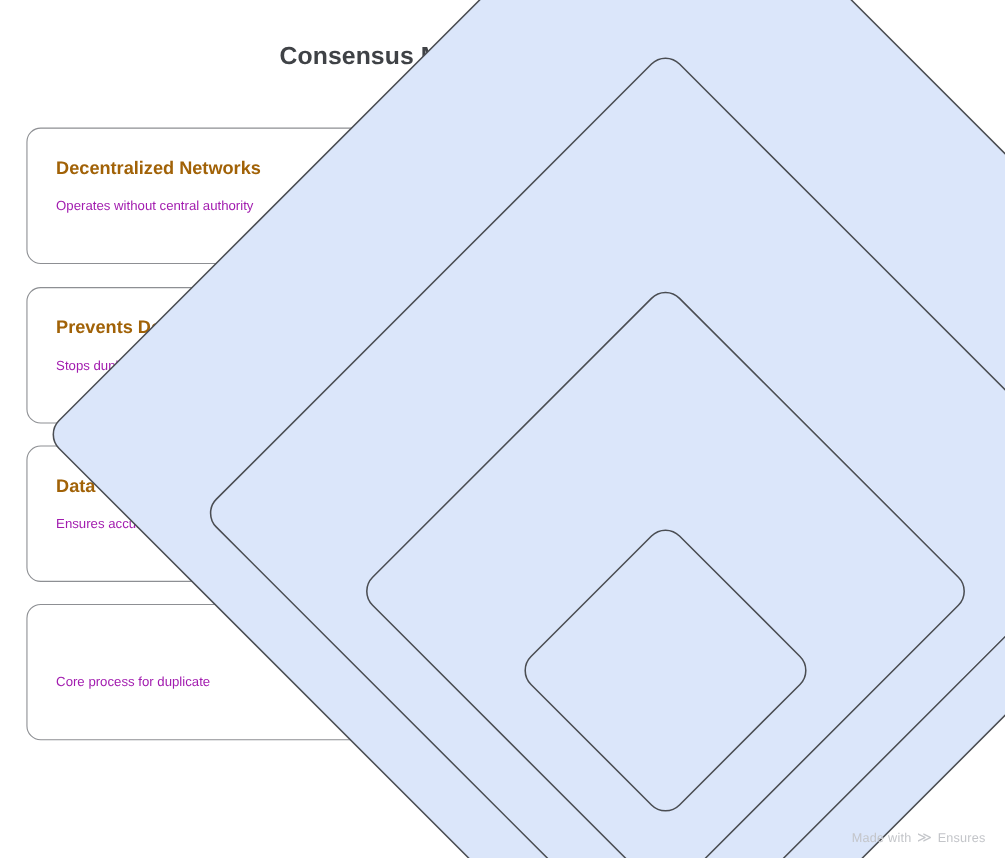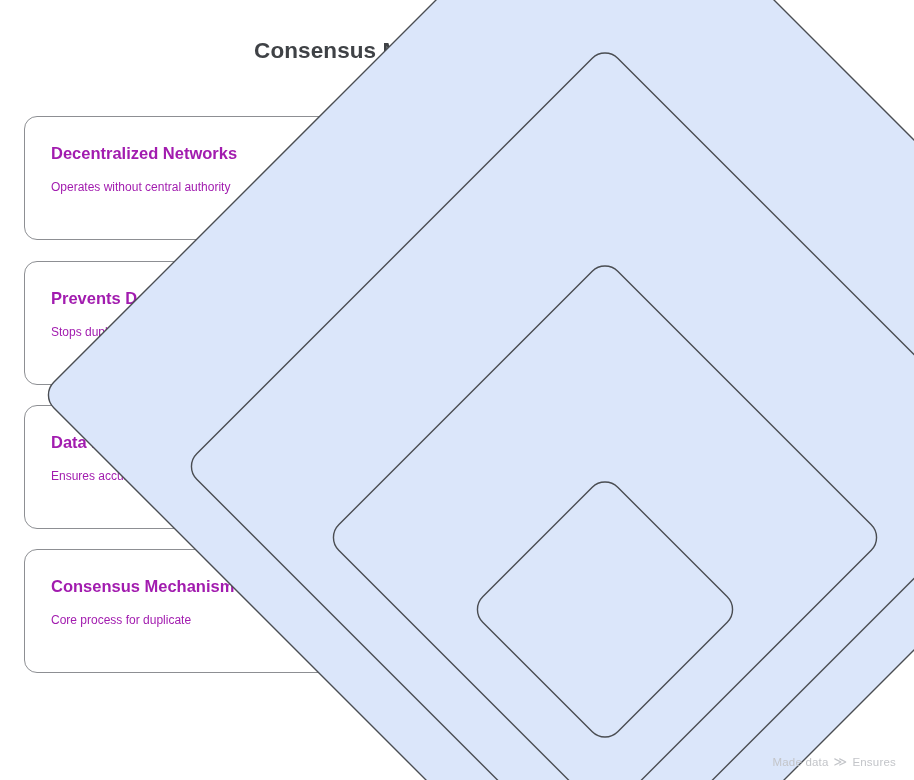--- a/index.html
+++ b/index.html
@@ -47,21 +47,21 @@
     border: 1.4px solid #8d8f93;
     border-radius: 13px;
     left: 24px;
   }
   .card-title {
     position: absolute;
     left: 26px;
     top: 27px;
     font-size: 16.5px;
     font-weight: bold;
-    color: #a21caf;
+    color: #a16207;
     white-space: nowrap;
   }
   .card-sub {
     position: absolute;
     left: 26px;
     top: 63px;
     font-size: 12px;
     font-weight: normal;
     color: #a21caf;
     white-space: nowrap;
@@ -116,21 +116,20 @@
       <div class="card-title">Prevents Double-Spending</div>
       <div class="card-sub">Stops duplicate transactions</div>
     </div>
 
     <div class="card" id="card-2" style="top: 405px; width: 630px; height: 124px; border-color: rgb(141, 143, 147); background: rgb(255, 255, 255);">
       <div class="card-title">Data Integrity</div>
       <div class="card-sub">Ensures accurate and secure data</div>
     </div>
 
     <div class="card" id="card-3" style="top: 549px; width: 560px; height: 124px; border-color: rgb(141, 143, 147); background: rgb(255, 255, 255);">
-      <div class="card-title">Consensus Mechanism</div>
       <div class="card-sub">Core process for duplicate</div>
     </div>
 
   </div>
 
   <svg id="diagram-layer" viewBox="0 0 914 780" width="914" height="780" xmlns="http://www.w3.org/2000/svg">
     <g id="diamond-group">
         <rect x="206.19177541078716" y="-3.8082245892128412" width="797.6164491784257" height="797.6164491784257" rx="18" ry="18" transform="rotate(45 605 395)" fill="#dbe6fa" stroke="#4a4d52" stroke-width="1.4" class="dia">
           <title>Decentralized Networks</title>
         </rect>
@@ -140,18 +139,18 @@
         <rect x="407.71720804895324" y="340.21720804895324" width="394.5655839020935" height="394.5655839020935" rx="18" ry="18" transform="rotate(45 605 537.5)" fill="#dbe6fa" stroke="#4a4d52" stroke-width="1.4" class="dia">
           <title>Data Integrity</title>
         </rect>
         <rect x="509.5405845398161" y="514.0405845398161" width="190.91883092036784" height="190.91883092036784" rx="18" ry="18" transform="rotate(45 605 609.5)" fill="#dbe6fa" stroke="#4a4d52" stroke-width="1.4" class="dia">
           <title>Consensus Mechanism</title>
         </rect>
       </g>
   </svg>
 
   <div id="watermark">
-    <span>Made data</span>
+    <span>Made with</span>
     <span class="wm-logo">≫</span>
     <span>Ensures</span>
   </div>
 
 </div>
 
 </body></html>

